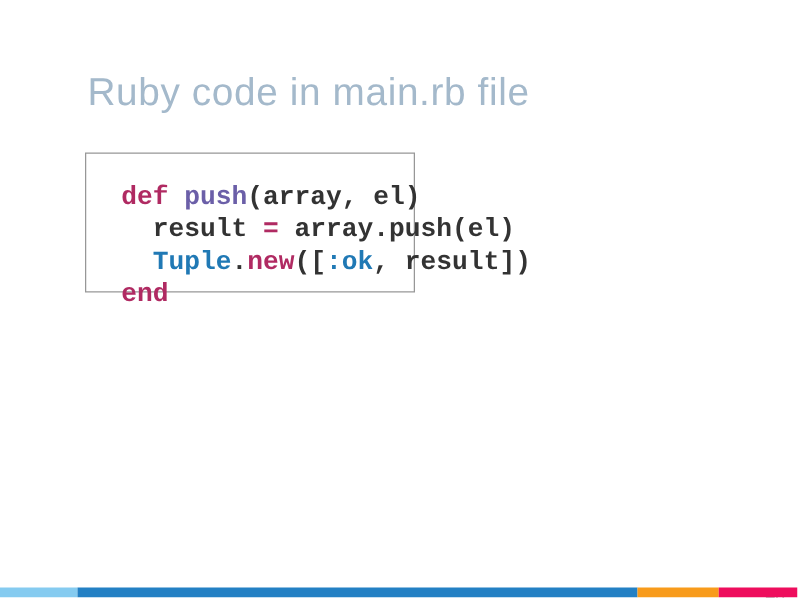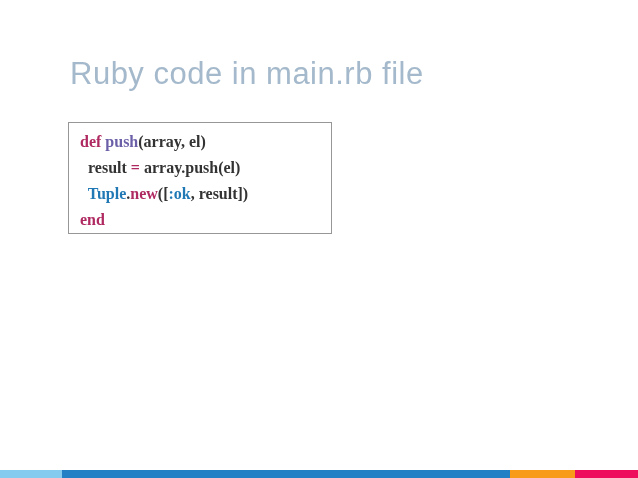--- a/index.html
+++ b/index.html
@@ -33,24 +33,24 @@
     position: absolute;
     left: 68px;
     top: 122px;
     width: 264px;
     height: 112px;
     box-sizing: border-box;
     border: 1px solid #979797;
     background: #ffffff;
   }
   .code {
-    margin: 0;
+    margin: 17px;
     padding: 6px 0 0 11px;
-    font-family: Liberation Serif, serif;
-    font-size: 16px;
+    font-family: Liberation Mono, monospace;
+    font-size: 21px;
     font-weight: bold;
     line-height: 26px;
     white-space: pre;
     color: #333333;
   }
   .page-number {
     position: absolute;
     right: 10px;
     top: 468px;
     font-size: 14px;

